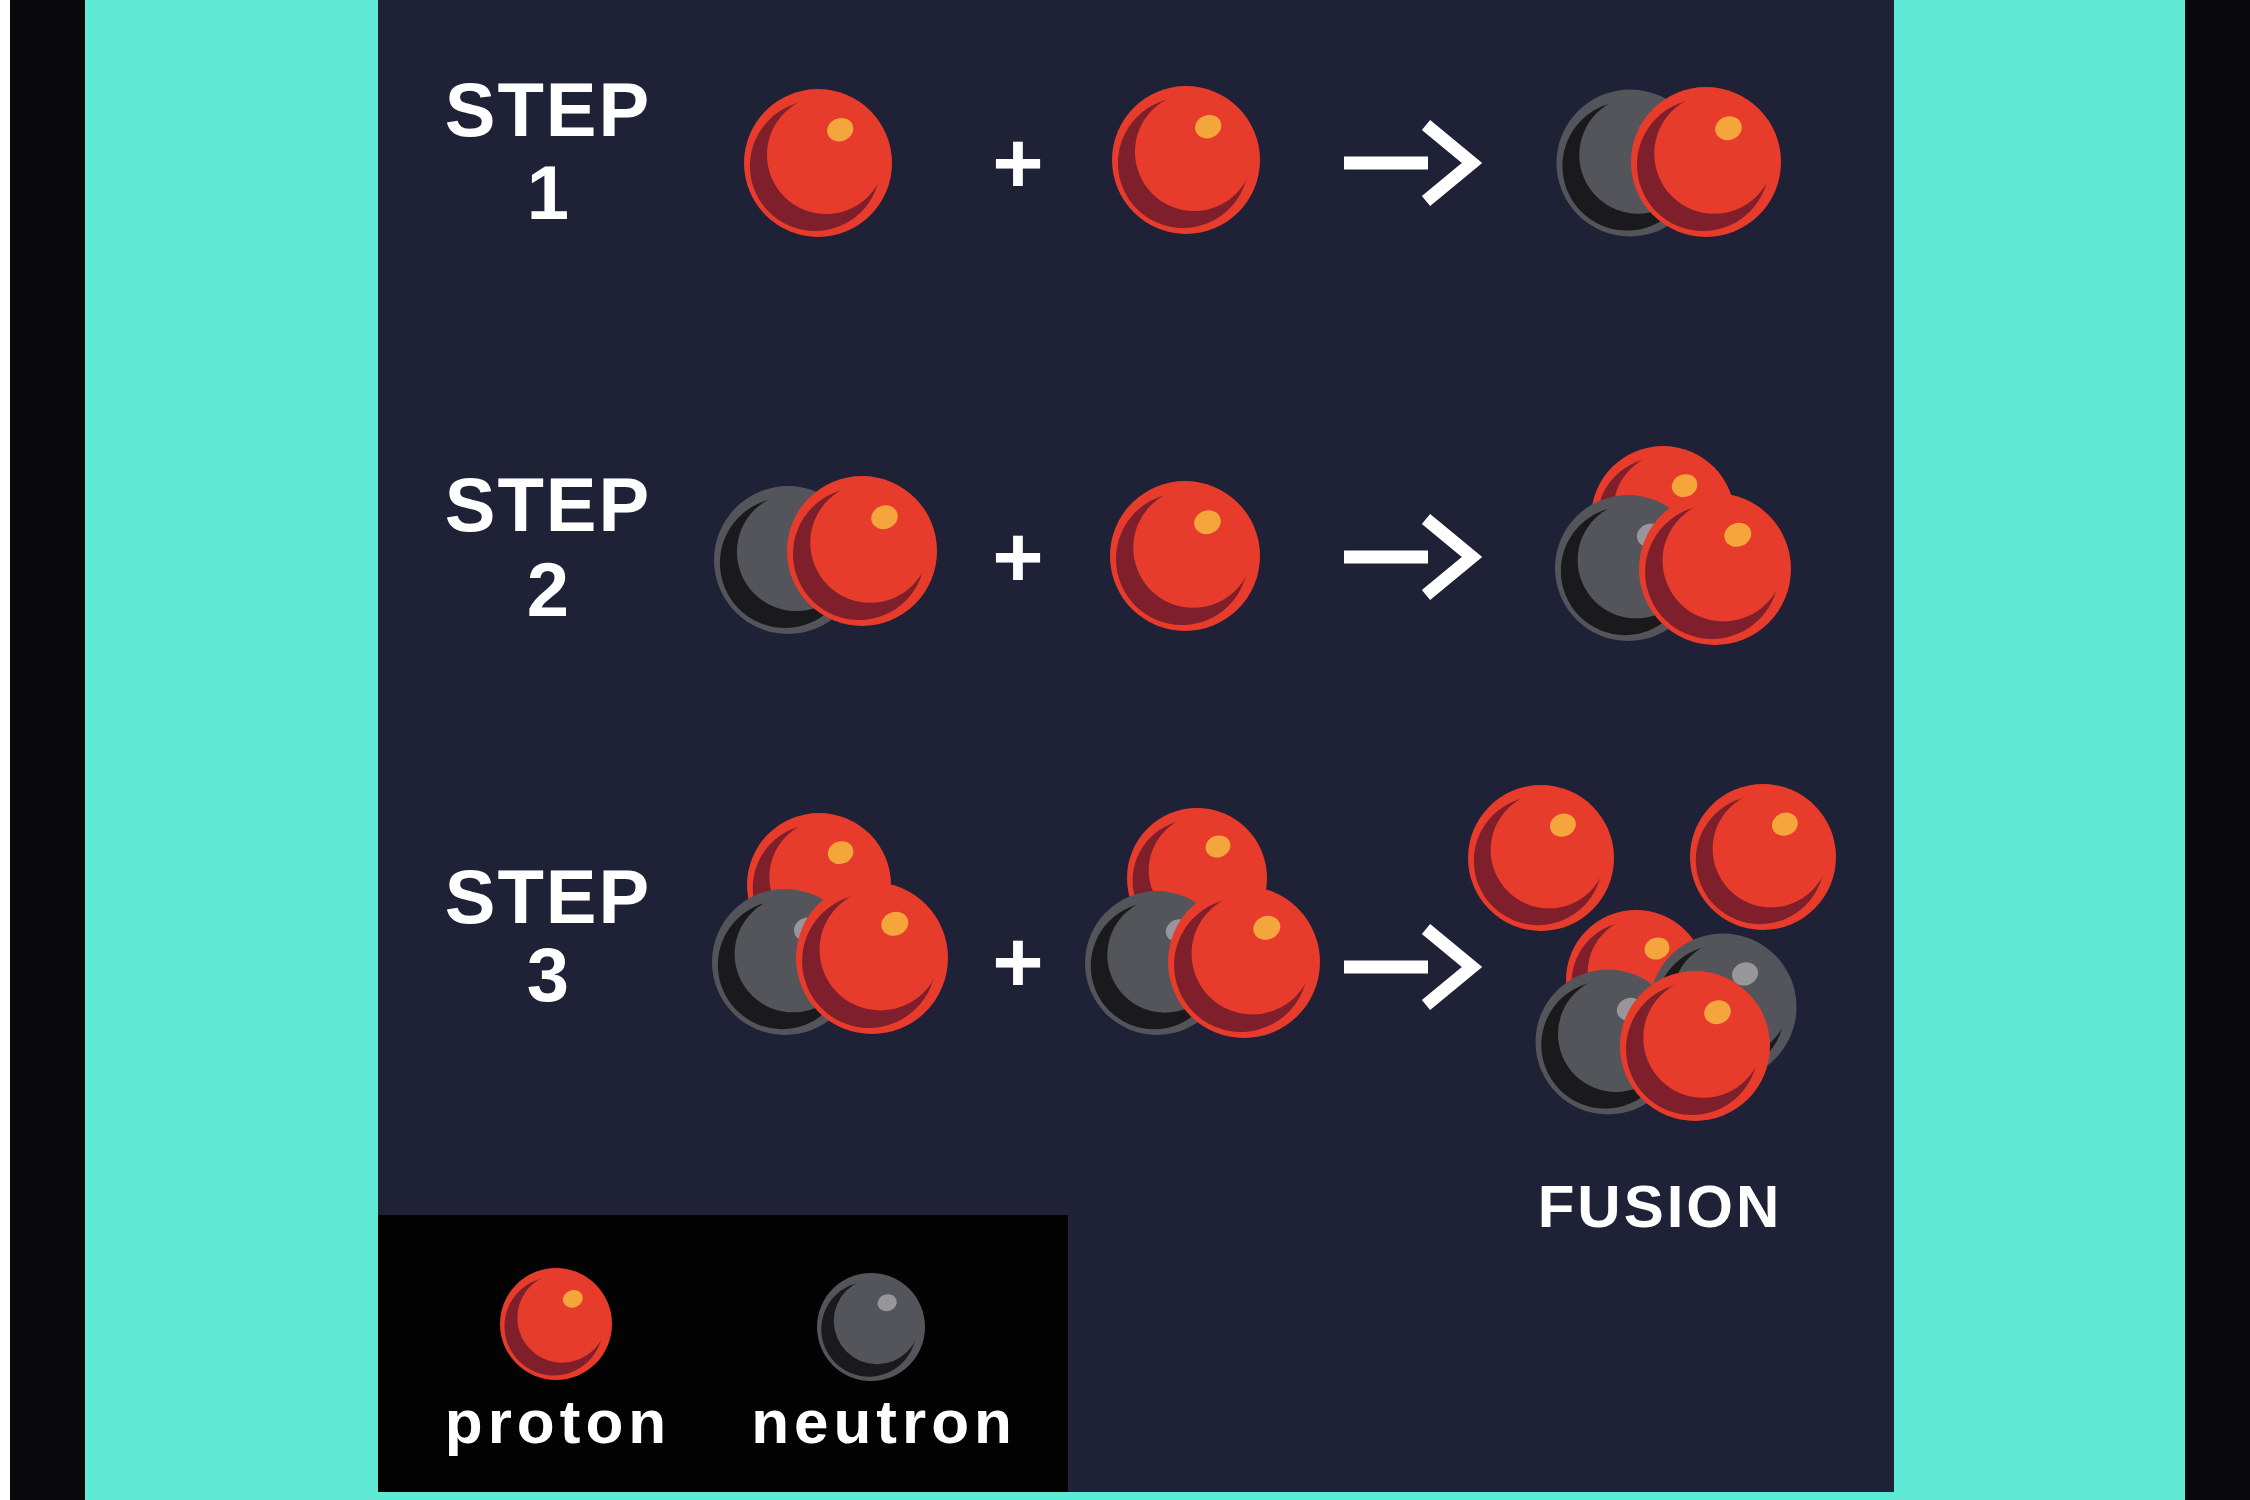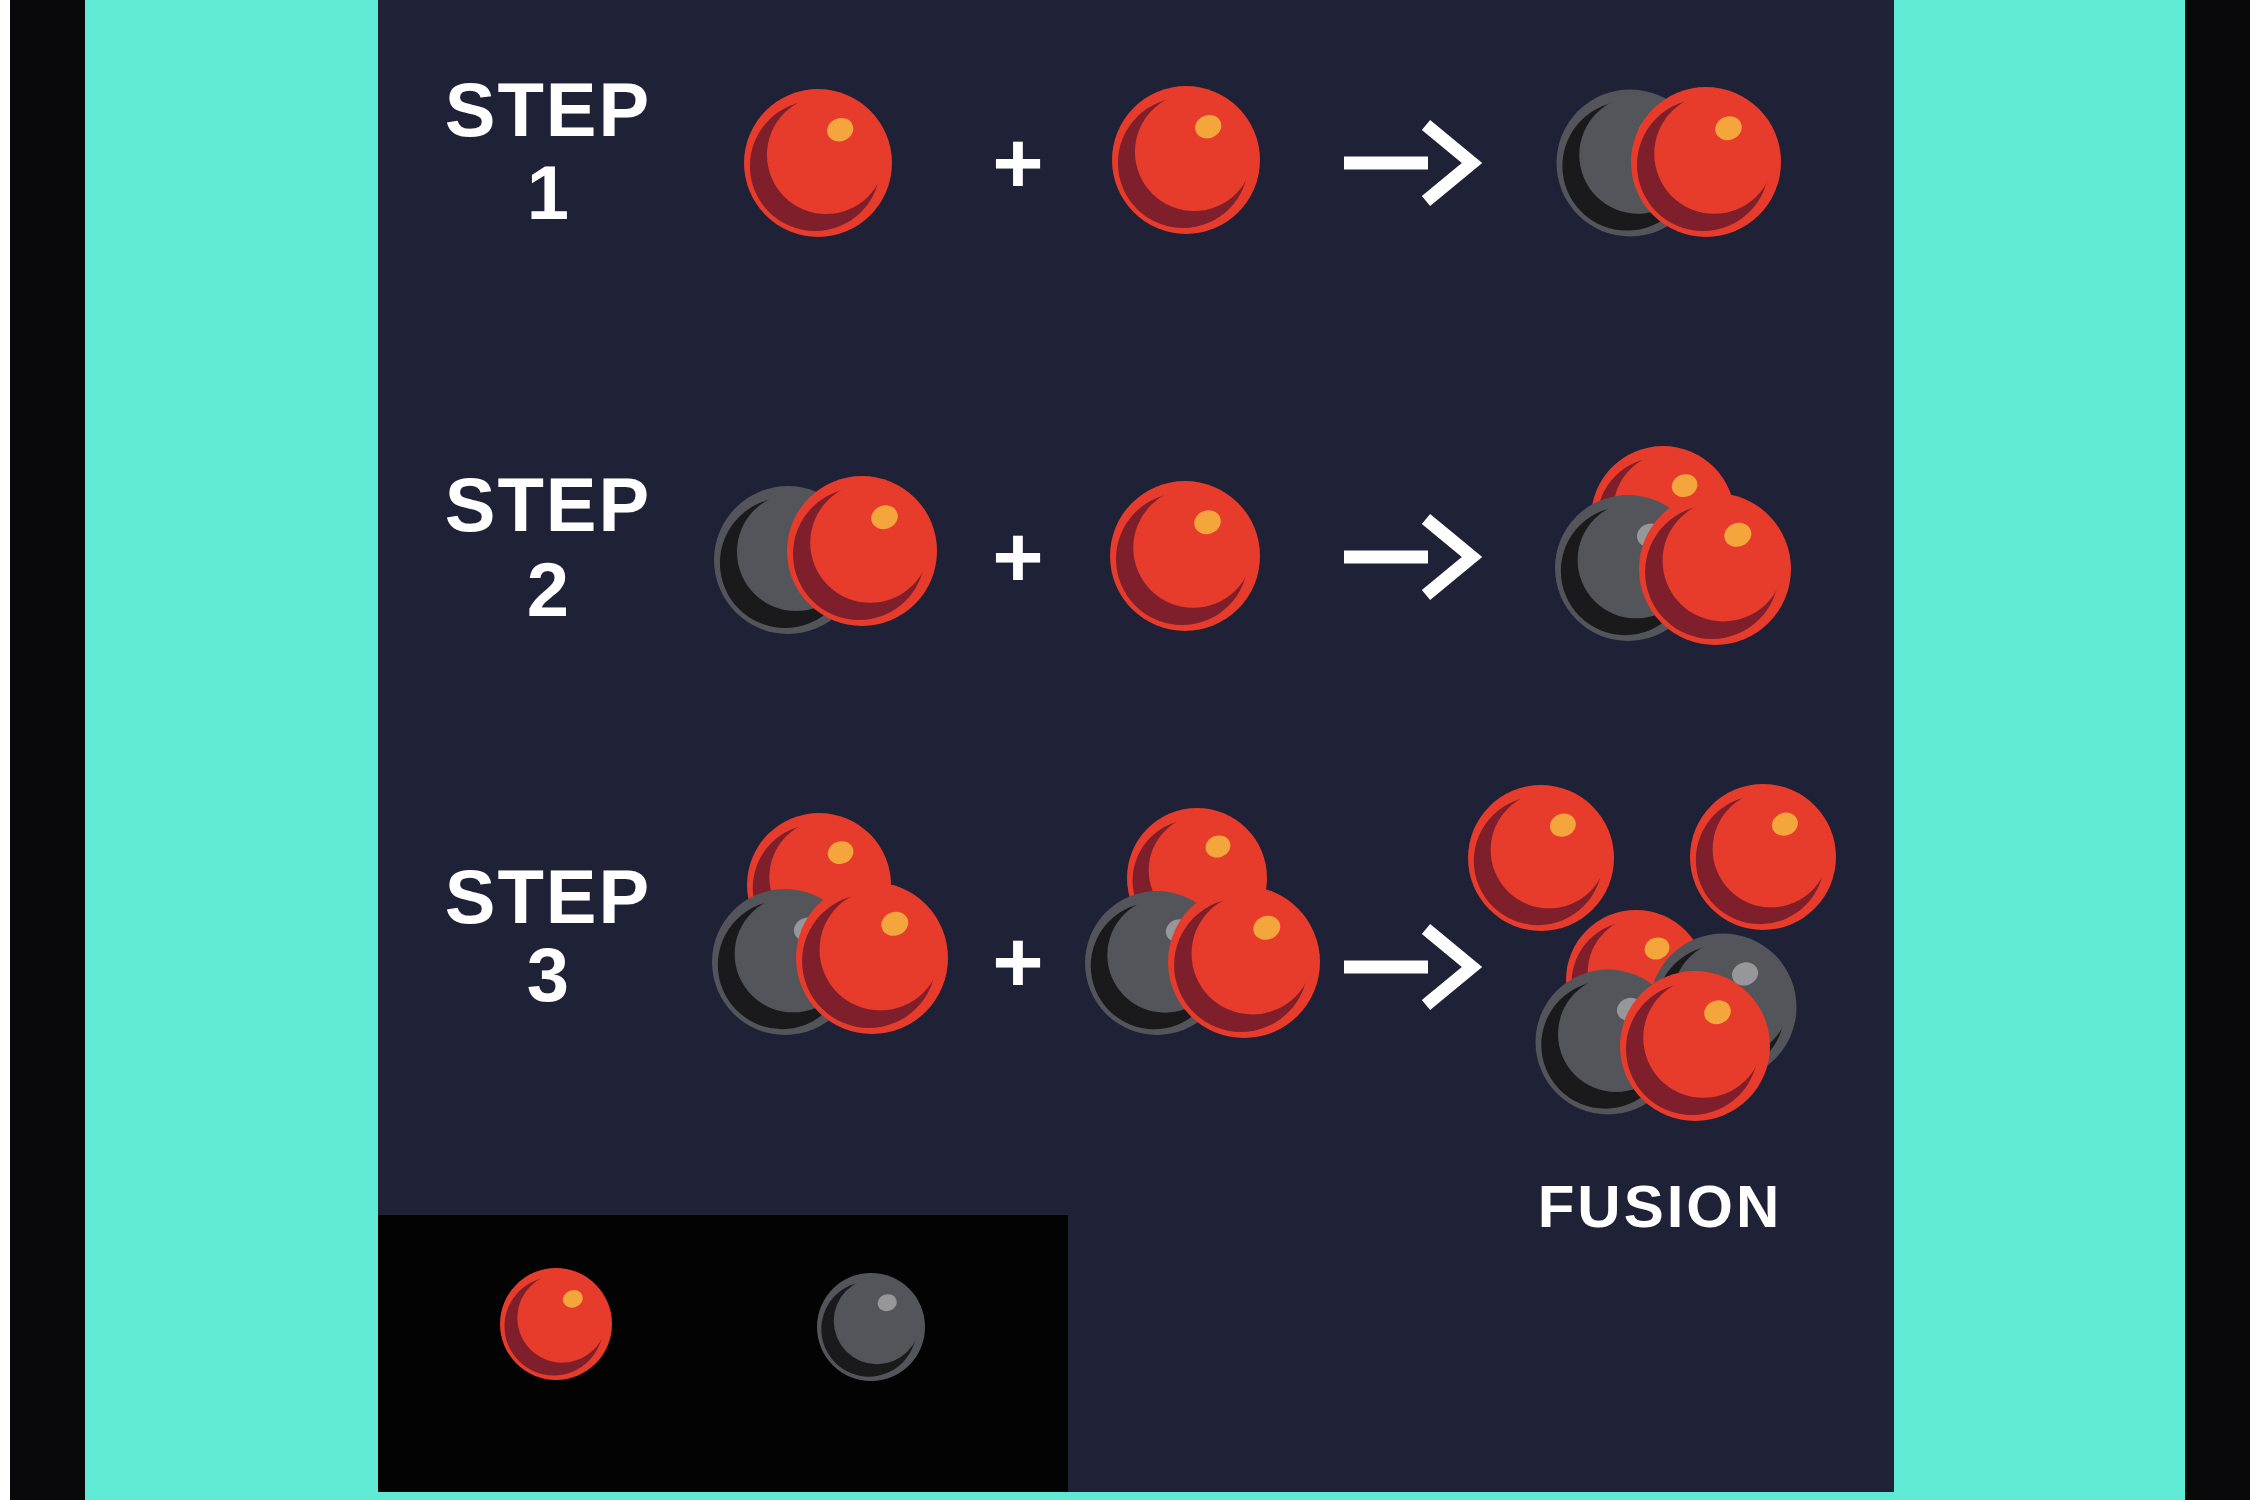--- a/index.html
+++ b/index.html
@@ -224,14 +224,16 @@
     <div class="pin step-word" style="left: 170px; top: 505px;">STEP</div>
     <div class="pin step-number" style="left: 170px; top: 590px;">2</div>
     <div class="pin operator" style="left: 640px; top: 557px;">+</div>
 
     <div class="pin step-word" style="left: 170px; top: 897px;">STEP</div>
     <div class="pin step-number" style="left: 170px; top: 975px;">3</div>
     <div class="pin operator" style="left: 640px; top: 962px;">+</div>
 
     <div class="pin fusion" style="left: 1282px; top: 1207px;">FUSION</div>
 
+    <div class="pin legend-label" style="left: 180px; top: 1422px;">proton</div>
+    <div class="pin legend-label" style="left: 506px; top: 1422px;">neutron</div>
   </div>
 </div>
 
 </body></html>

